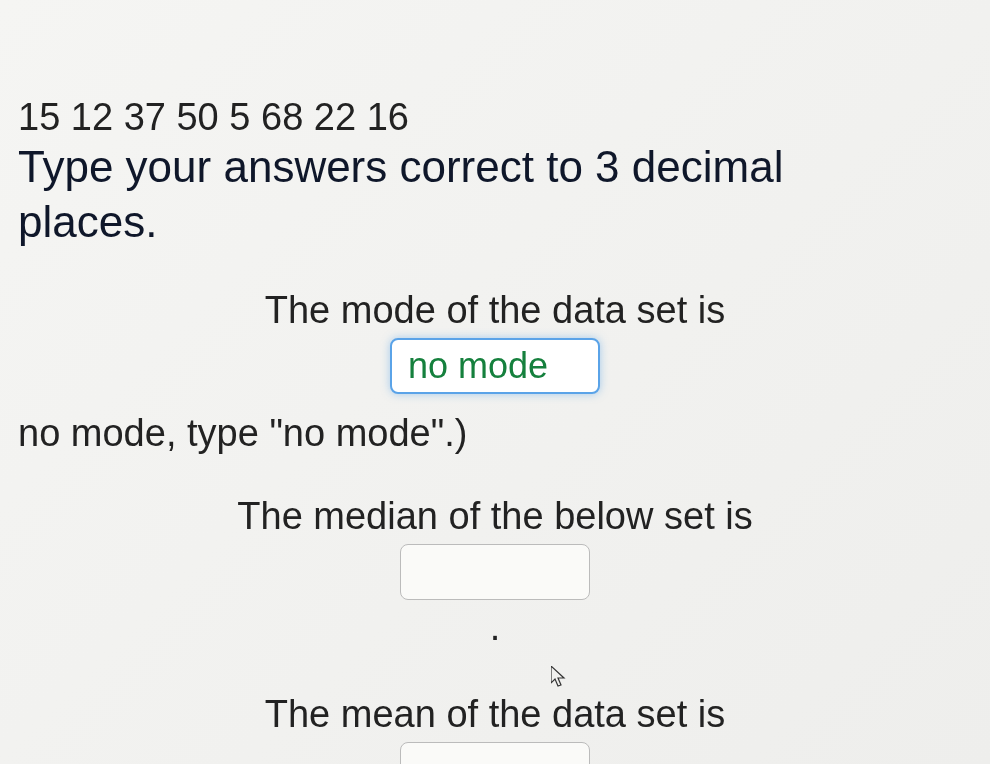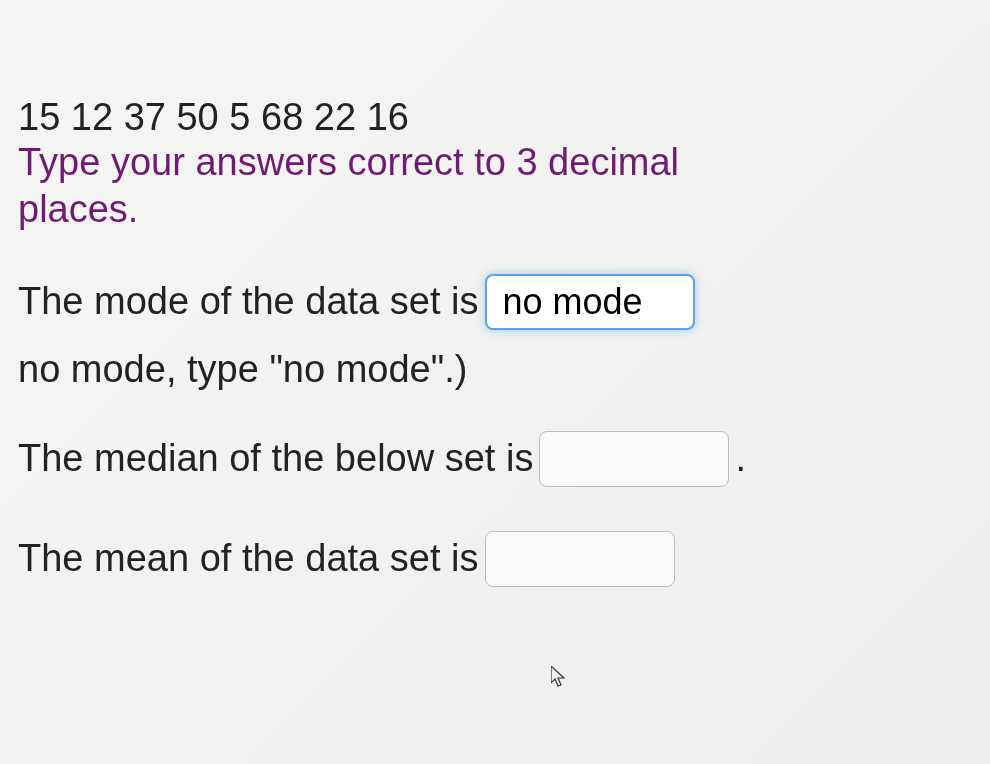--- a/index.html
+++ b/index.html
@@ -20,51 +20,52 @@
       font-size: 38px;
       line-height: 1.25;
       color: #222;
       margin-bottom: 28px;
     }
     .data-set {
       font-size: 38px;
       color: #222;
     }
     .instruction {
-      font-size: 38px;
+      font-size: 44px;
       line-height: 1.25;
-      color: #701a75;
+      color: #0f172a;
       margin-bottom: 40px;
     }
     .answer-line {
       font-size: 38px;
       color: #222;
       margin-bottom: 18px;
       display: flex;
       align-items: center;
       flex-wrap: wrap;
       gap: 6px;
+      flex-direction: column;
     }
     .answer-line-sub {
       font-size: 38px;
       color: #222;
       margin-bottom: 40px;
     }
     .input-box {
       display: inline-flex;
       align-items: center;
       min-width: 210px;
       height: 56px;
       padding: 6px 16px;
       font-size: 36px;
       background: #fdfdfd;
       border: 1px solid #bbb;
       border-radius: 8px;
       vertical-align: middle;
-      color: #000000;
+      color: #15803d;
       font-family: Arial, Helvetica, sans-serif;
     }
     .input-box.highlighted {
       border: 2px solid #5aa3e8;
       box-shadow: 0 0 8px rgba(90,163,232,0.5);
       background: #fff;
     }
     .input-box.empty {
       min-width: 190px;
       background: #fafaf8;

